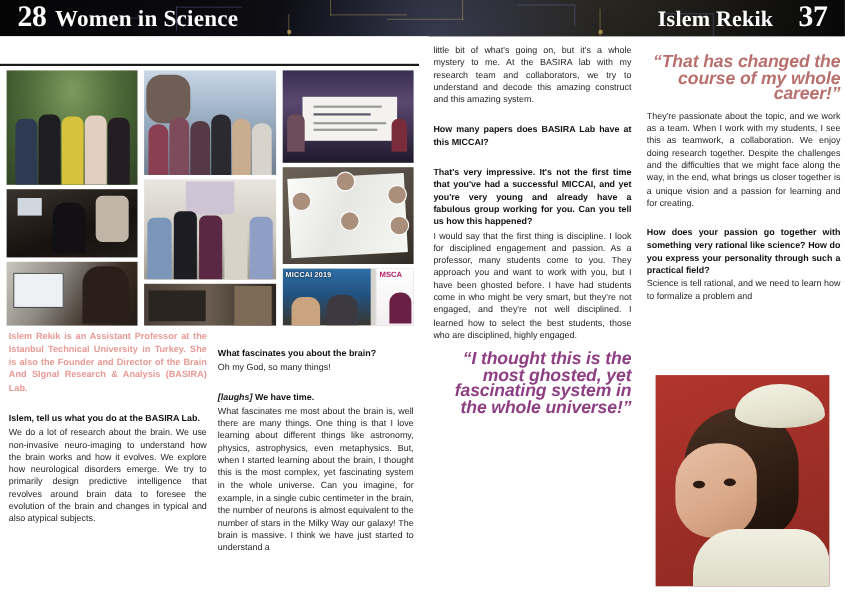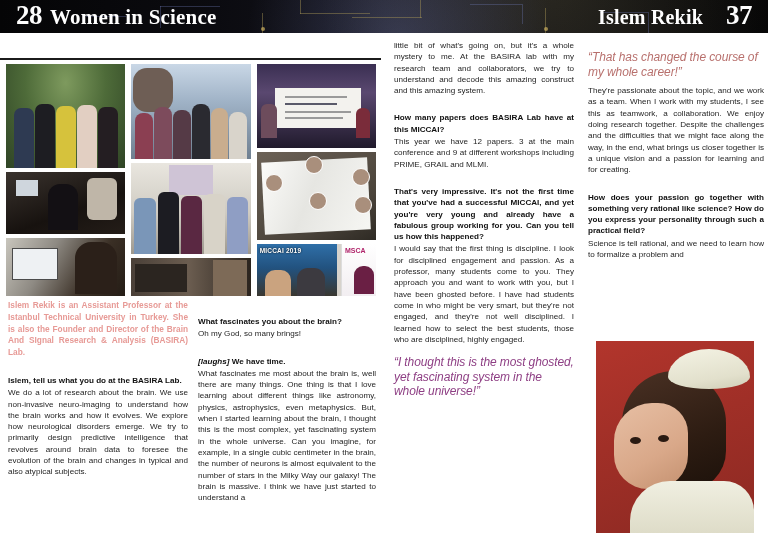--- a/index.html
+++ b/index.html
@@ -121,22 +121,22 @@
     margin:16px 0 1px 0;
     font-size:8.1px;line-height:11.3px;color:#111;font-weight:700;text-align:justify;
   }
   p.q em{font-style:italic;}
   p.intro{
     margin:0 0 11px 0;
     font-size:8.3px;line-height:11.8px;color:#e79a96;font-weight:600;text-align:justify;
   }
   .pull{
     margin:10px 0 6px 0;
-    font-size:12px;line-height:14.6px;font-weight:400;font-style:italic;
-    text-align:left;letter-spacing:-.1px;
+    font-size:16px;line-height:14.6px;font-weight:700;font-style:italic;
+    text-align:right;letter-spacing:-.1px;
   }
   .pull.rose{color:#b8706d;}
   .pull.plum{color:#8e3f84;}
 
   
   .childphoto{
     position:absolute;left:596px;top:341px;width:158px;height:192px;
     background:linear-gradient(160deg,#b2352c 0%,#a02f27 45%,#8c2922 100%);
     overflow:hidden;
   }
@@ -281,29 +281,28 @@
   <div class="gutter"></div>
 
   <div class="col c1">
     <p class="intro">Islem Rekik is an Assistant Professor at the Istanbul Technical University in Turkey. She is also the Founder and Director of the Brain And SIgnal Research &amp; Analysis (BASIRA) Lab.</p>
     <p class="q">Islem, tell us what you do at the BASIRA Lab.</p>
     <p class="body">We do a lot of research about the brain. We use non-invasive neuro-imaging to understand how the brain works and how it evolves. We explore how neurological disorders emerge. We try to primarily design predictive intelligence that revolves around brain data to foresee the evolution of the brain and changes in typical and also atypical subjects.</p>
   </div>
 
   <div class="col c2">
     <p class="q">What fascinates you about the brain?</p>
-    <p class="body">Oh my God, so many brings!</p>
+    <p class="body">Oh my God, so many things!</p>
     <p class="q"><em>[laughs]</em><span> We have time.</span></p>
     <p class="body">What fascinates me most about the brain is, well there are many things. One thing is that I love learning about different things like astronomy, physics, astrophysics, even metaphysics. But, when I started learning about the brain, I thought this is the most complex, yet fascinating system in the whole universe. Can you imagine, for example, in a single cubic centimeter in the brain, the number of neurons is almost equivalent to the number of stars in the Milky Way our galaxy! The brain is massive. I think we have just started to understand a</p>
   </div>
 
   <div class="col c3">
     <p class="body">little bit of what's going on, but it's a whole mystery to me. At the BASIRA lab with my research team and collaborators, we try to understand and decode this amazing construct and this amazing system.</p>
     <p class="q">How many papers does BASIRA Lab have at this MICCAI?</p>
-    <p class="body">This year we have 12 papers. 3 at the main conference and 9 at different workshops including PRIME, GRAIL and MLMI.</p>
     <p class="q">That's very impressive. It's not the first time that you've had a successful MICCAI, and yet you're very young and already have a fabulous group working for you. Can you tell us how this happened?</p>
     <p class="body">I would say that the first thing is discipline. I look for disciplined engagement and passion. As a professor, many students come to you. They approach you and want to work with you, but I have been ghosted before. I have had students come in who might be very smart, but they're not engaged, and they're not well disciplined. I learned how to select the best students, those who are disciplined, highly engaged.</p>
     <p class="pull plum">“I thought this is the most ghosted, yet fascinating system in the whole universe!”</p>
   </div>
 
   <div class="col c4">
     <p class="pull rose">“That has changed the course of my whole career!”</p>
     <p class="body">They're passionate about the topic, and we work as a team. When I work with my students, I see this as teamwork, a collaboration. We enjoy doing research together. Despite the challenges and the difficulties that we might face along the way, in the end, what brings us closer together is a unique vision and a passion for learning and for creating.</p>
     <p class="q">How does your passion go together with something very rational like science? How do you express your personality through such a practical field?</p>
     <p class="body">Science is tell rational, and we need to learn how to formalize a problem and</p>

